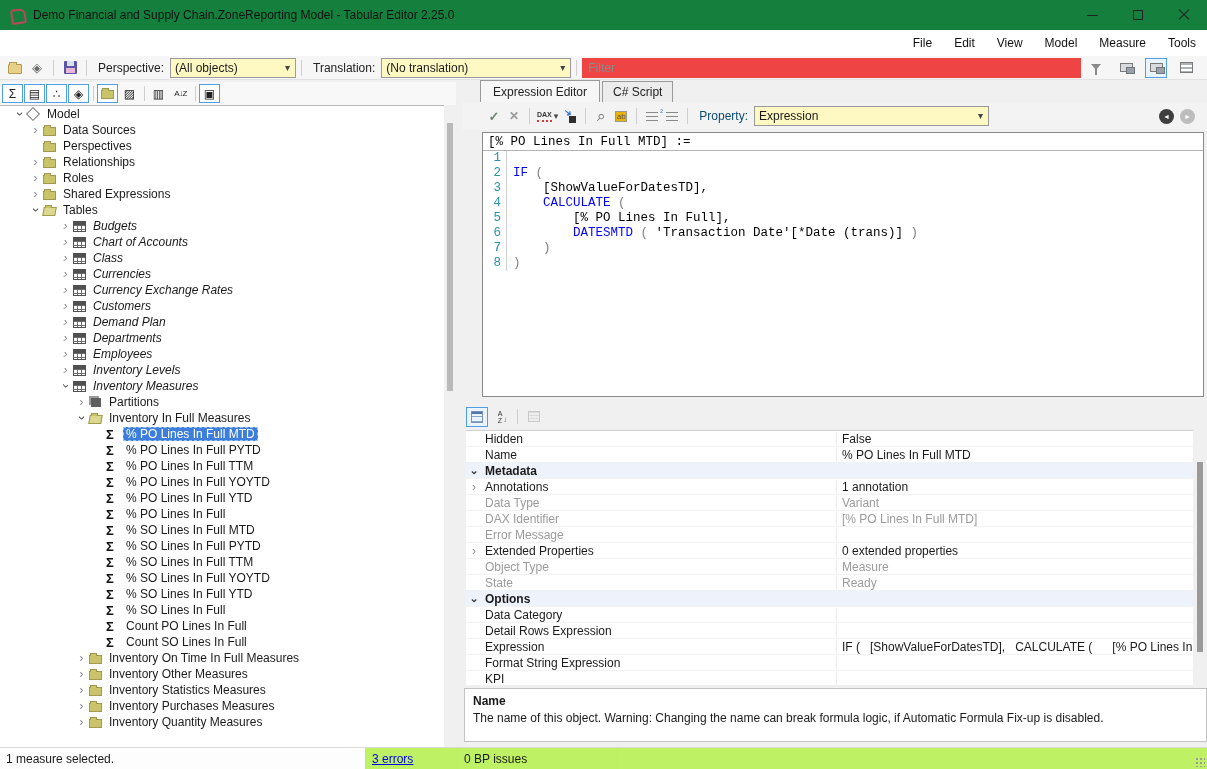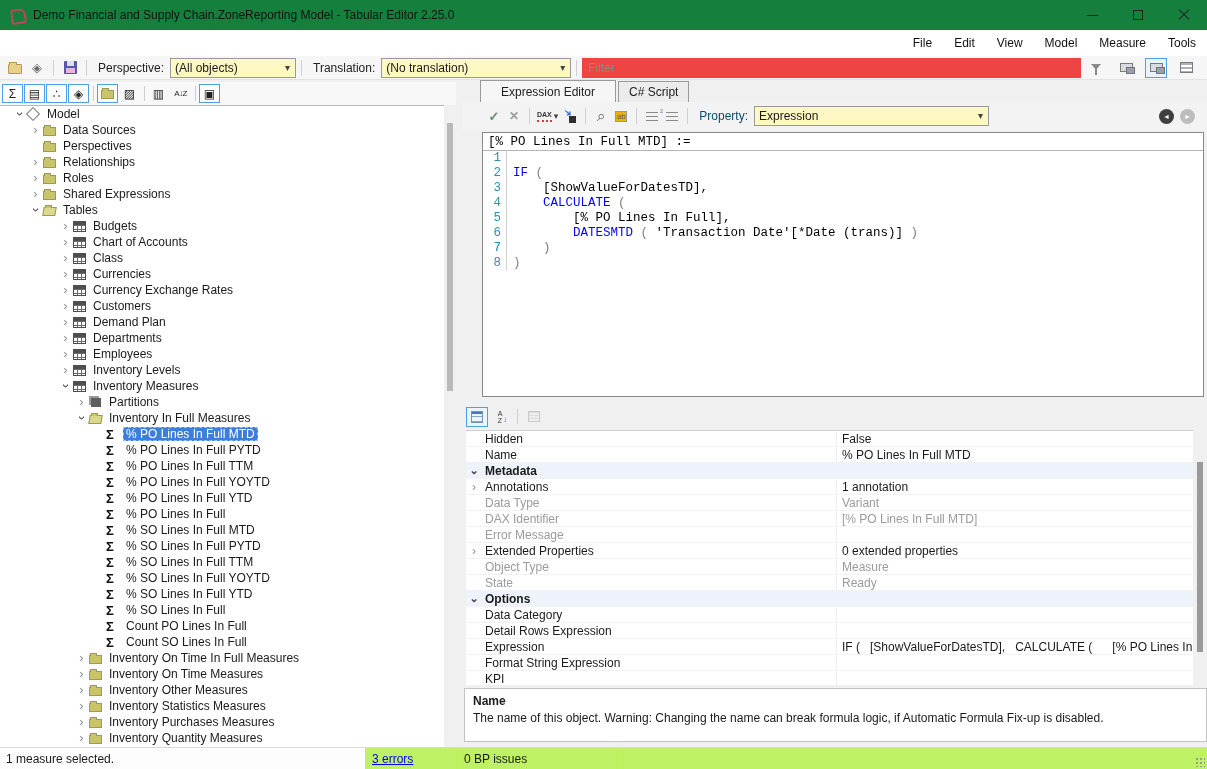--- a/index.html
+++ b/index.html
@@ -66,21 +66,21 @@
   .tt-sep { width:1px; height:15px; background:#cfcfcf; margin:0 3px; }
   .tt-small { font-size:8px; letter-spacing:-0.5px; }
   .tt-folder { width:13px; height:9px; background:#c9c36a; border:1px solid #9e9a4e; position:relative; margin-top:2px; }
   .tt-folder::before { content:''; position:absolute; top:-3px; left:0; width:5px; height:2px; background:#c9c36a; border:1px solid #9e9a4e; border-bottom:none; }
 
   .tree { position:absolute; left:0; top:105px; width:444px; height:642px; background:#ffffff;
           border-top:1px solid #b9b9b9; overflow:hidden; }
   .tree-scroll { position:absolute; left:444px; top:105px; width:12px; height:642px; background:#f0f0f0; }
   .tree-scroll .thumb { position:absolute; left:3px; top:18px; width:6px; height:268px; background:#b9b9b9; }
   .tree-row { height:16px; display:flex; align-items:center; white-space:nowrap; }
-  .lvl0 { padding-left:12px; } .lvl1 { padding-left:28px; } .lvl2 { padding-left:58px; }
+  .lvl0 { padding-left:12px; } .lvl1 { padding-left:28px; } .lvl2 { padding-left:58px;font-style:italic; }
   .lvl3 { padding-left:74px; } .lvl4 { padding-left:106px; }
   .chev { width:15px; font-size:13px; line-height:10px; text-align:center; flex:0 0 15px; }
   .chev.collapsed::before { content:'›'; color:#8f8f8f; }
   .chev.expanded { transform:rotate(90deg); }
   .chev.expanded::before { content:'›'; color:#444; }
   .ticon { flex:0 0 17px; display:flex; align-items:center; justify-content:flex-start; }
   .folder-icon,.folder-open-icon { width:13px; height:9px; background:#c9c36a; border:1px solid #9e9a4e; position:relative; margin-top:2px; }
   .folder-icon::before,.folder-open-icon::before { content:''; position:absolute; top:-3px; left:0; width:5px; height:2px; background:#c9c36a; border:1px solid #9e9a4e; border-bottom:none; }
   .folder-open-icon { background:#ddd890; transform:skewX(-10deg); }
   .table-icon { width:13px; height:11px; border:1px solid #4f4f4f;
@@ -94,21 +94,21 @@
   .tree-label { padding:0 3px; }
   .tree-row.selected .tree-label { background:#3d7edc; color:#fff; outline:1px dashed #9cc3ef; outline-offset:-1px; }
 
   .splitter { position:absolute; left:456px; top:80px; width:6px; height:667px; background:#f0f0f0; }
 
   
   .rpanel { position:absolute; left:462px; top:80px; width:745px; height:667px; background:#f0f0f0; }
   .tabs { position:absolute; left:18px; top:2px; height:20px; display:flex; align-items:flex-end; }
   .tab { padding:3px 10px; border:1px solid #9a9a9a; border-bottom:none; background:#ececec; color:#222;
          margin-right:2px; font-size:12px; }
-  .tab.active { background:#f6f6f6; padding:4px 20px; position:relative; top:1px; }
+  .tab.active { background:#f6f6f6; padding:4px 12px; position:relative; top:1px; }
   .expr-toolbar { position:absolute; left:0; top:22px; width:745px; height:28px; background:#f3f3f3;
                   display:flex; align-items:center; padding-left:22px; }
   .et-btn { height:20px; min-width:20px; display:flex; align-items:center; justify-content:center; padding:0 2px; }
   .et-sep { width:1px; height:16px; background:#cfcfcf; margin:0 5px; }
   .ico-check { color:#6f8d6f; font-size:13px; font-weight:bold; }
   .ico-cancel { color:#9a9a9a; font-size:12px; font-weight:bold; }
   .ico-dax { font-size:7px; font-weight:bold; color:#333; border-bottom:2px dotted #d23b3b; line-height:8px; padding-bottom:1px; }
   .ico-caret { font-size:9px; color:#444; margin-left:2px; }
   .ico-paste { position:relative; width:13px; height:13px; }
   .ico-paste::before { content:''; position:absolute; right:1px; bottom:0; width:7px; height:7px; background:#2e2e2e; }
@@ -507,27 +507,20 @@
       <span class="ticon">
         <span class="folder-icon"></span>
       </span>
       <span class="tree-label">Inventory On Time In Full Measures</span>
     </div>
     <div class="tree-row lvl3">
       <span class="chev collapsed"></span>
       <span class="ticon">
         <span class="folder-icon"></span>
       </span>
-      <span class="tree-label">Inventory On Time Measures</span>
-    </div>
-    <div class="tree-row lvl3">
-      <span class="chev collapsed"></span>
-      <span class="ticon">
-        <span class="folder-icon"></span>
-      </span>
       <span class="tree-label">Inventory Other Measures</span>
     </div>
     <div class="tree-row lvl3">
       <span class="chev collapsed"></span>
       <span class="ticon">
         <span class="folder-icon"></span>
       </span>
       <span class="tree-label">Inventory Statistics Measures</span>
     </div>
     <div class="tree-row lvl3">

